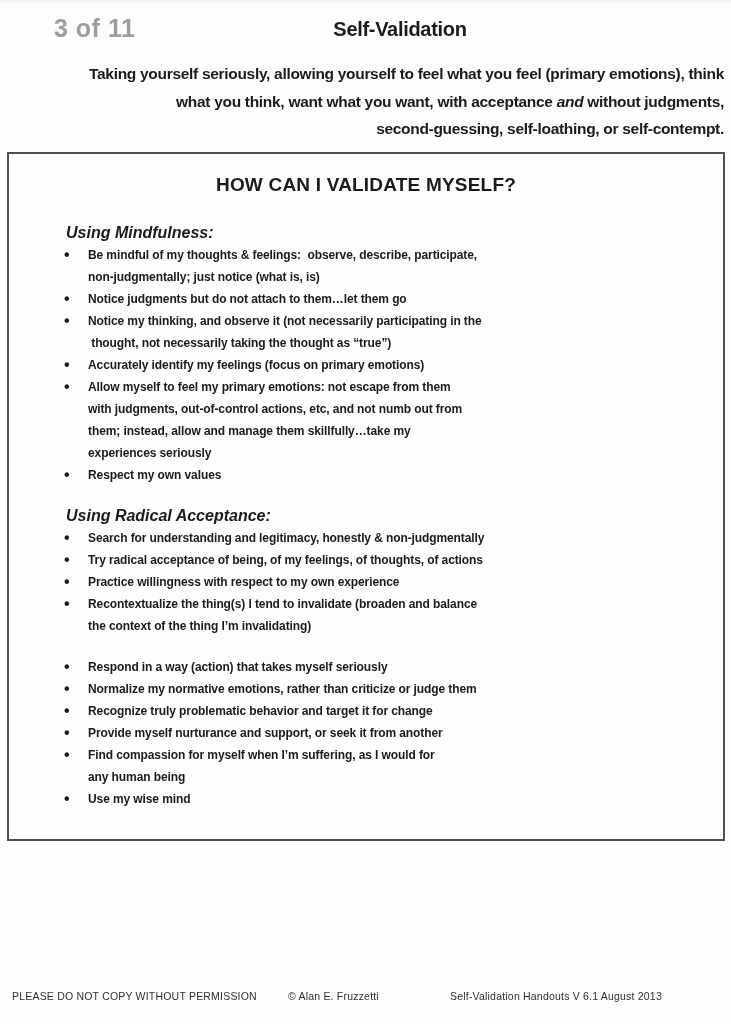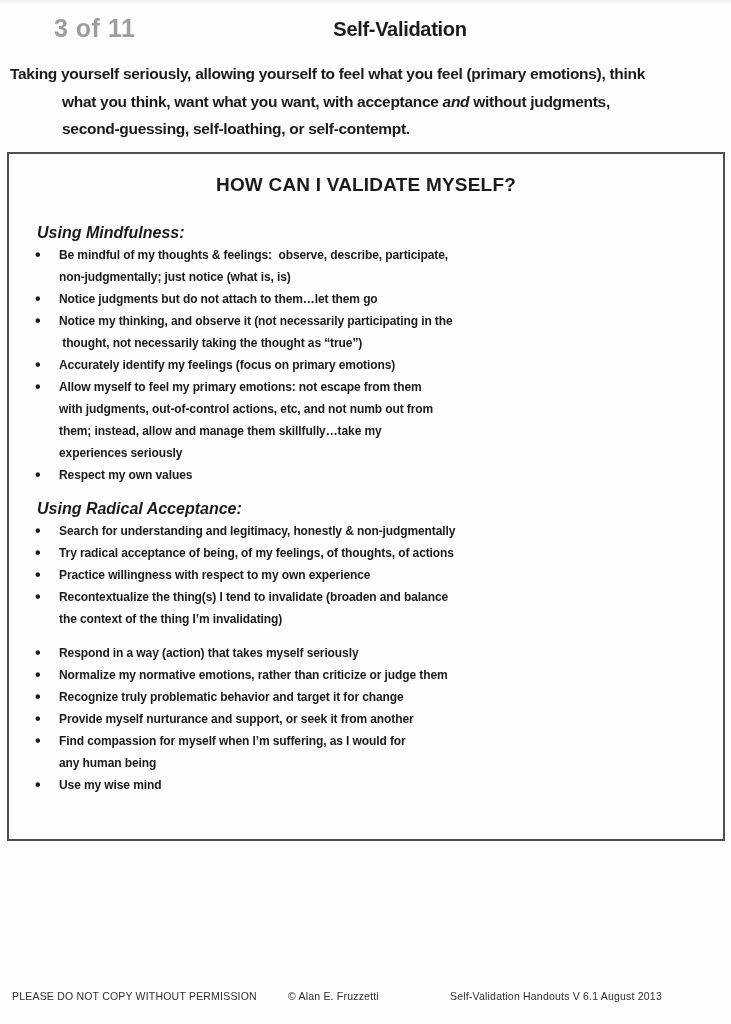--- a/index.html
+++ b/index.html
@@ -32,38 +32,38 @@
     font-size: 20px; line-height: 24px;
     letter-spacing: -0.3px;
   }
   .intro {
     position: absolute;
     top: 60px; left: 10px; width: 714px;
     margin: 0;
     font-size: 15.5px; line-height: 27.5px;
     letter-spacing: -0.3px;
     white-space: pre-wrap;
-    padding-left: 52px; text-indent: -52px;
+    padding-left: 52px; text-indent: -52px; text-align: right;
   }
   .intro em { font-style: italic; }
   .box {
     position: absolute;
     left: 7px; top: 152px;
     width: 718px; height: 689px;
     border: 2px solid #4f4f4f;
     background: #fdfdfe;
   }
   .box-heading {
     margin: 20px 0 26px;
     text-align: center;
     font-size: 19px; line-height: 22px;
     letter-spacing: 0.2px;
   }
-  .box-content { padding: 0 16px 0 28px; }
-  .section + .section { margin-top: 12px; }
+  .box-content { padding: 0 16px 0 57px; }
+  .section + .section { margin-top: 19px; }
   .section-header {
     margin: 0;
     font-style: italic;
     font-size: 16px; line-height: 22px;
   }
   ul.bullets {
     list-style: none;
     margin: 0 0 0 -2px; padding: 0;
   }
   ul.bullets li { display: flex; }

